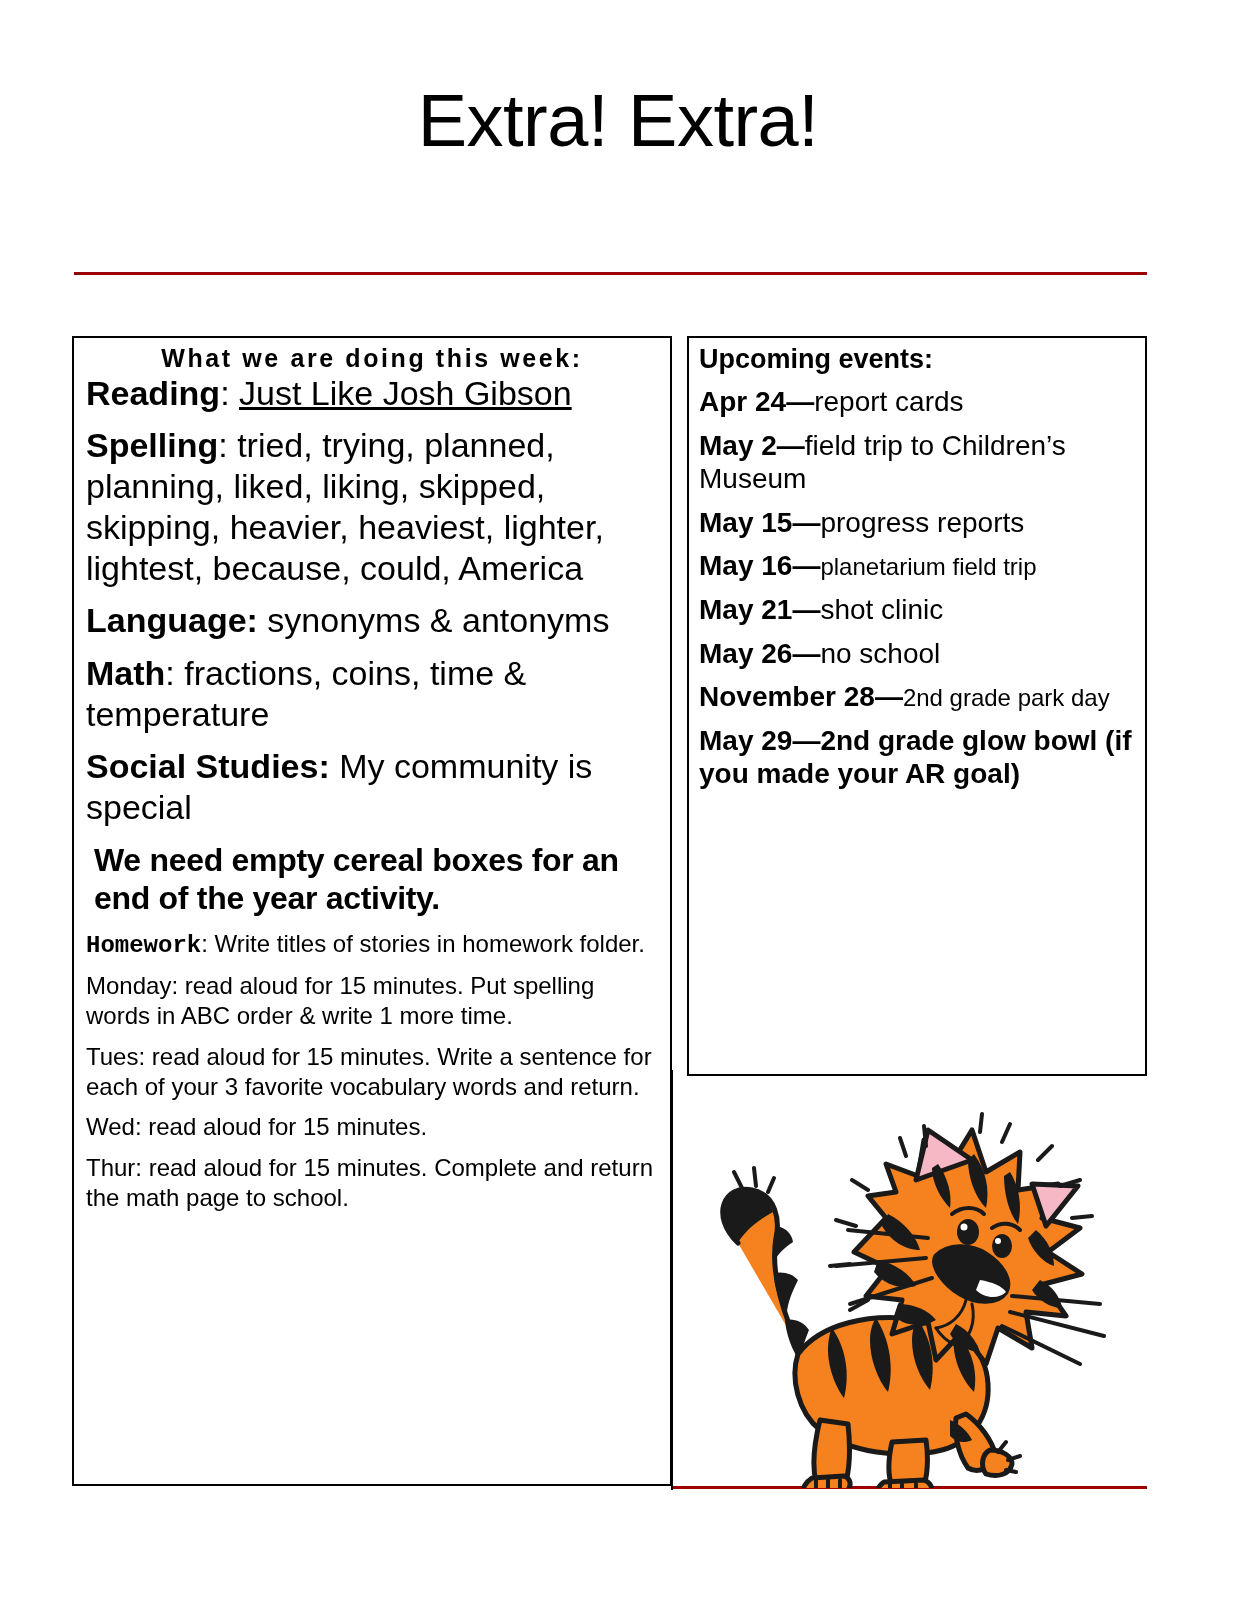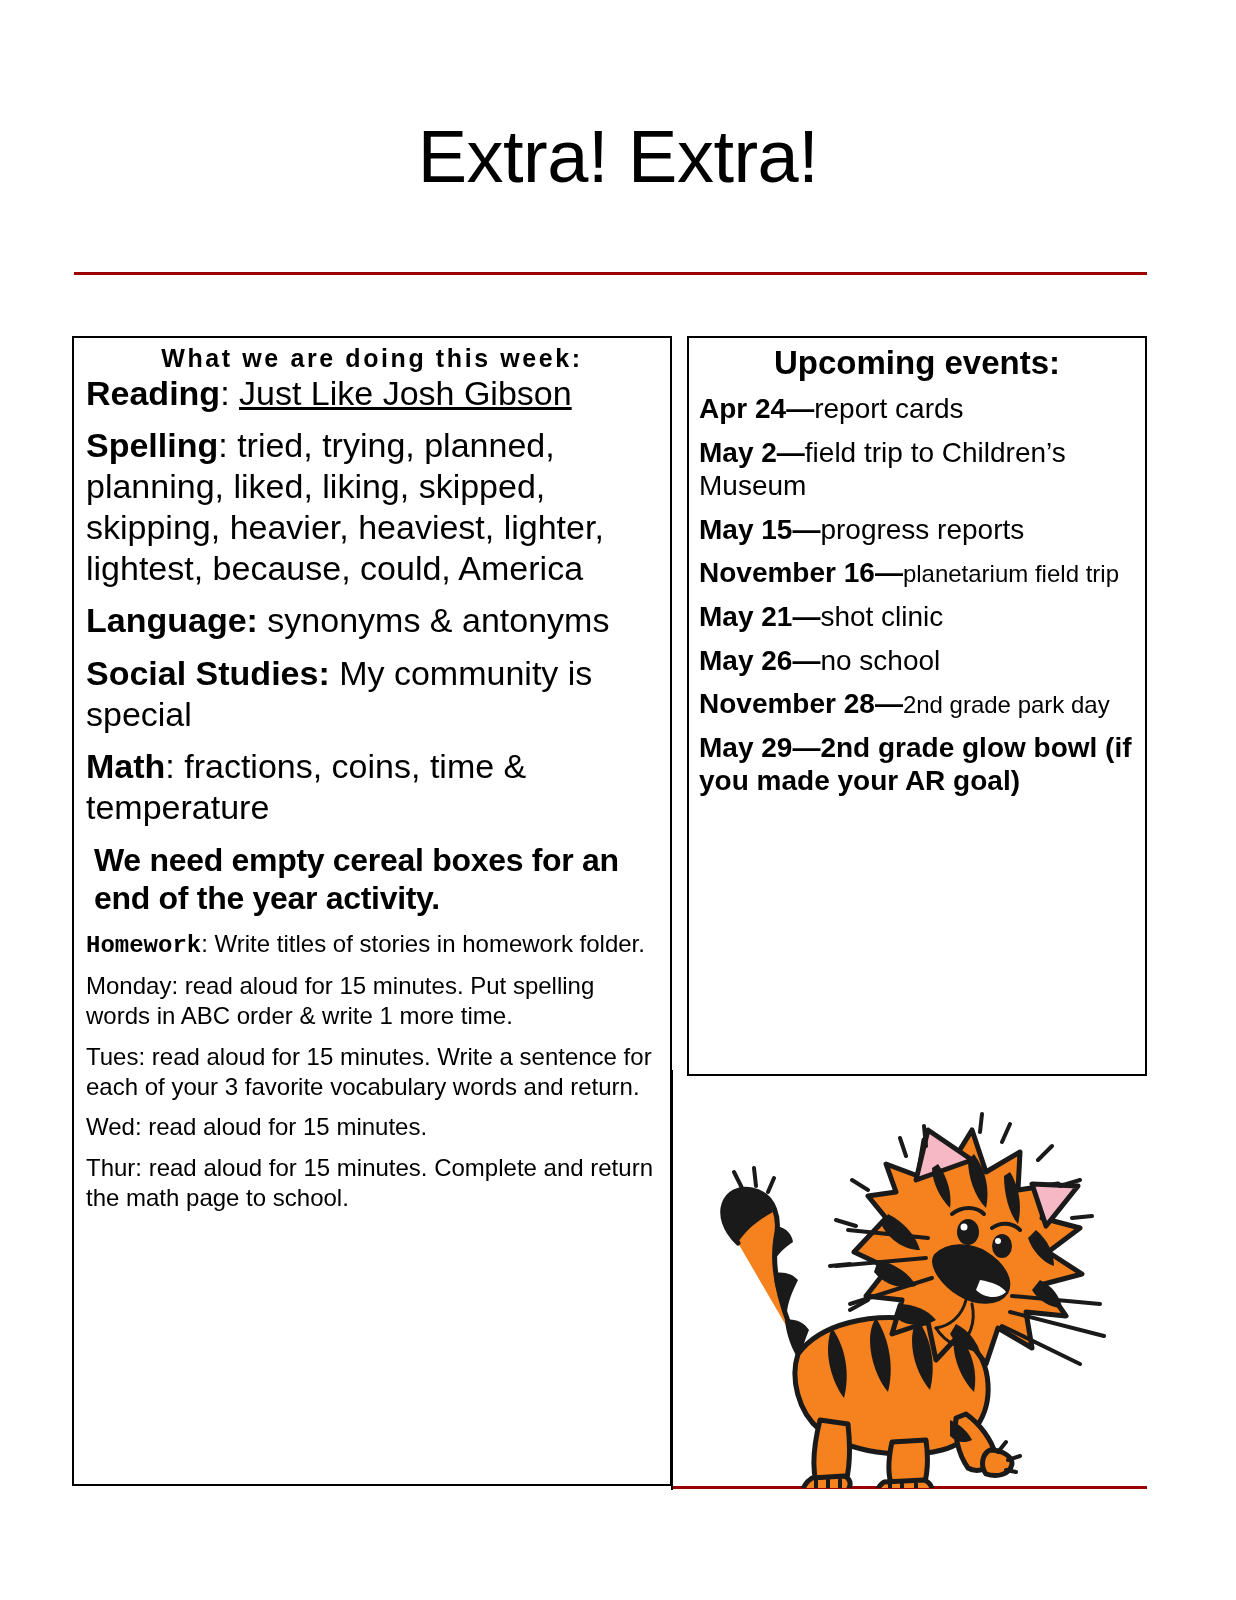--- a/index.html
+++ b/index.html
@@ -19,21 +19,21 @@
   .page {
     position: absolute;
     left: 0; top: 0;
     width: 1236px;
     height: 1600px;
   }
 
   
   .masthead {
     text-align: center;
-    padding-top: 120px;
+    padding-top: 84px;
   }
   .masthead-title {
     font-size: 74px;
     font-weight: 400;
     line-height: 1.0;
     letter-spacing: -0.5px;
   }
   .masthead-sub {
     font-size: 27px;
     font-weight: 400;
@@ -121,23 +121,22 @@
 
   .hw-para {
     font-size: 24px;
     line-height: 1.24;
     margin: 11px 0 0 0;
   }
   .hw-para b { font-weight: bold; font-family: Liberation Mono, monospace; }
 
   
   .rc-heading {
-    font-size: 33px;
+    font-size: 27px;
     font-weight: bold;
-    text-align: center;
     line-height: 1.15;
     margin: 0 0 1px 0;
   }
   .event {
     font-size: 28px;
     line-height: 1.2;
     margin: 10px 0 0 0;
   }
   .event:first-of-type { margin-top: 6px; }
   .event .ev-date {
@@ -180,25 +179,25 @@
 
     <div class="lc-para">
       <b>Spelling</b><span>: </span><span>tried, trying, planned, planning, liked, liking, skipped, skipping, heavier, heaviest, lighter, lightest, because, could, America</span>
     </div>
 
     <div class="lc-para">
       <b>Language:</b><span> </span><span>synonyms &amp; antonyms</span>
     </div>
 
     <div class="lc-para">
+      <b>Math</b><span>: </span><span>fractions, coins, time &amp; temperature</span>
+    </div>
+
+    <div class="lc-para">
       <b>Social Studies:</b><span> </span><span>My community is special</span>
-    </div>
-
-    <div class="lc-para">
-      <b>Math</b><span>: </span><span>fractions, coins, time &amp; temperature</span>
     </div>
 
     <div class="announce">We need empty cereal boxes for an end of the year activity.</div>
 
     <div class="hw-para">
       <b>Homework</b><span>: </span><span>Write titles of stories in homework folder.</span>
     </div>
 
     <div class="hw-para">Monday: read aloud for 15 minutes.  Put spelling words in ABC order &amp; write 1 more time.</div>
     <div class="hw-para">Tues: read aloud for 15 minutes.  Write a sentence for each of your 3 favorite vocabulary words and return.</div>
@@ -218,21 +217,21 @@
 
     <div class="event">
       <span class="ev-date">May 2</span><span class="ev-date">—</span><span class="ev-desc">field trip to Children’s Museum</span>
     </div>
 
     <div class="event">
       <span class="ev-date">May 15</span><span class="ev-date">—</span><span class="ev-desc">progress reports</span>
     </div>
 
     <div class="event small-desc">
-      <span class="ev-date">November 16</span><span class="ev-date">—</span><span class="ev-desc">planetarium field trip</span>
+      <span class="ev-date">May 16</span><span class="ev-date">—</span><span class="ev-desc">planetarium field trip</span>
     </div>
 
     <div class="event">
       <span class="ev-date">May 21</span><span class="ev-date">—</span><span class="ev-desc">shot clinic</span>
     </div>
 
     <div class="event">
       <span class="ev-date">May 26</span><span class="ev-date">—</span><span class="ev-desc">no school</span>
     </div>
 

